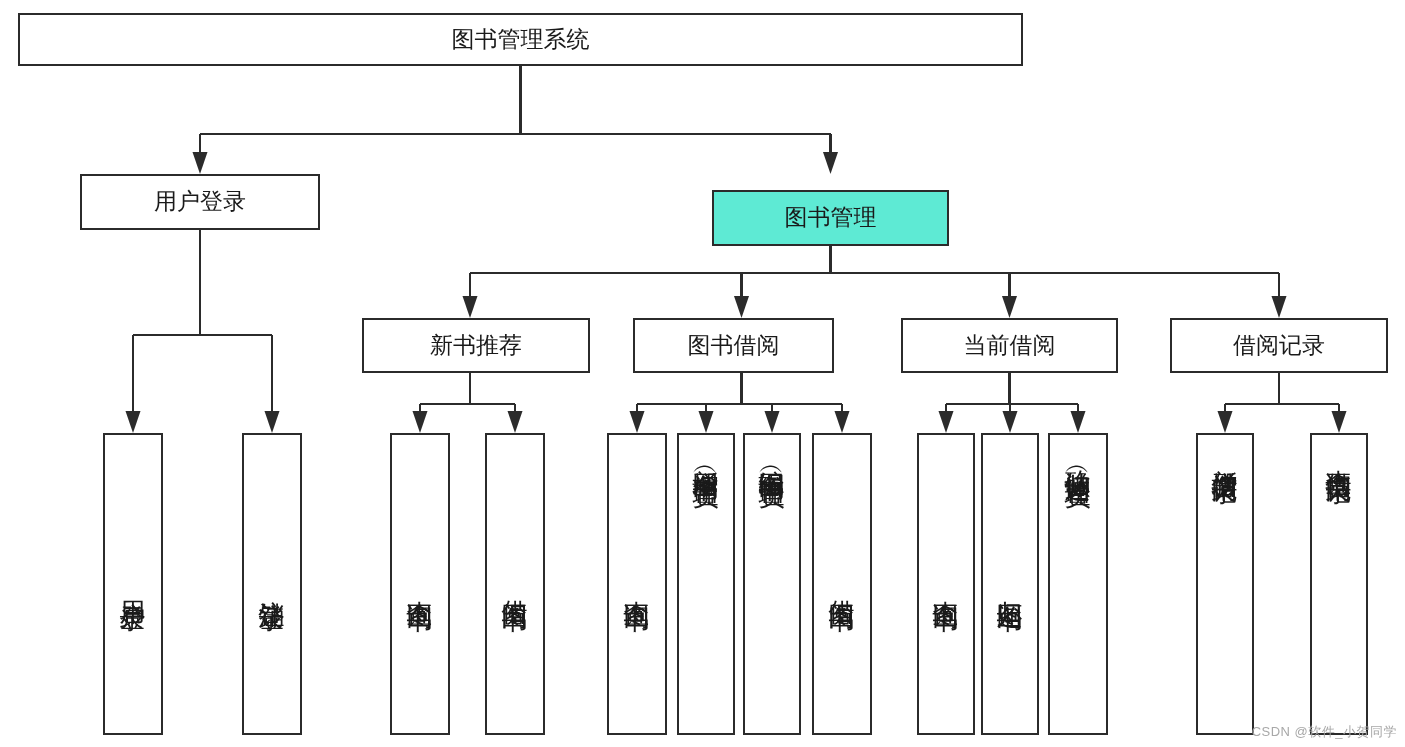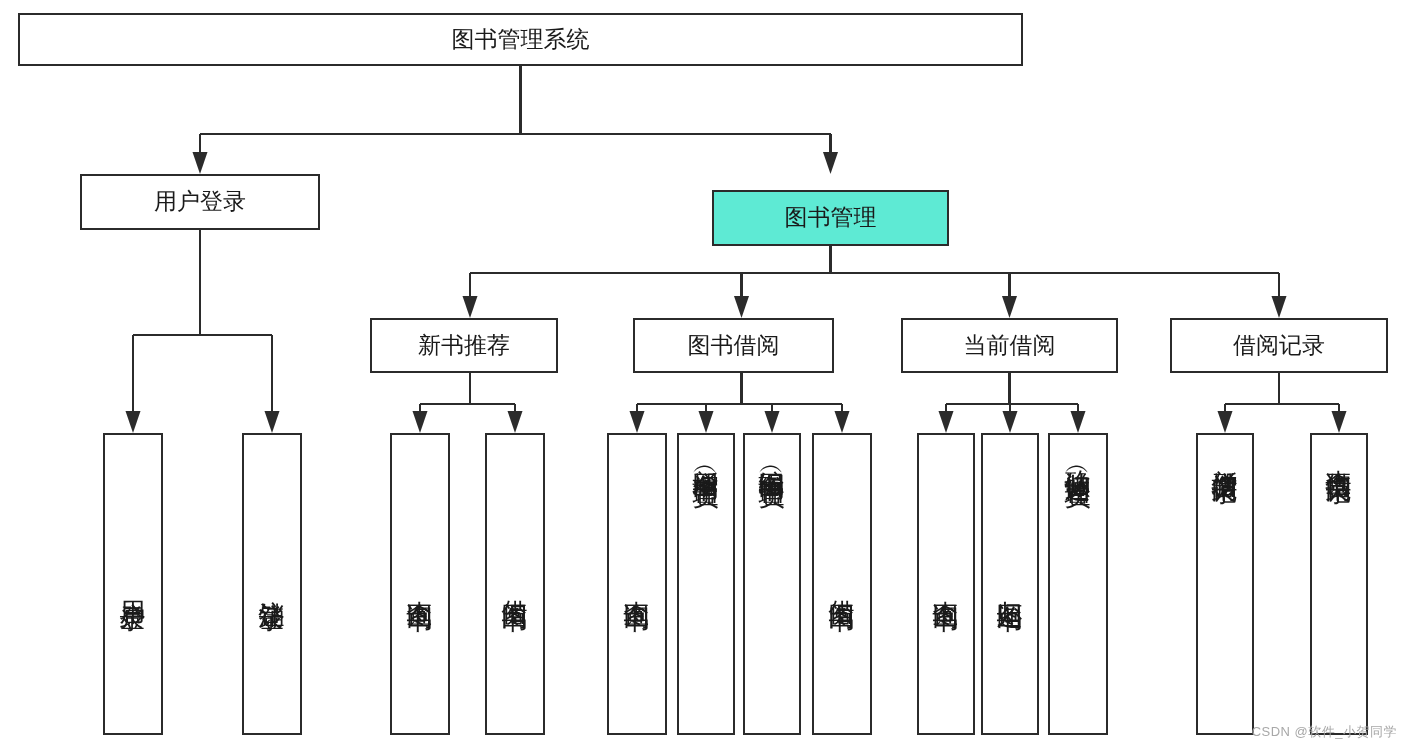--- a/index.html
+++ b/index.html
@@ -142,21 +142,21 @@
 
 <div class="node-box node-h node-root" style="left: 18px; top: 13px; width: 1005px; height: 53px; border-color: rgb(43, 43, 43); background: rgb(255, 255, 255);">
       <span class="node-label" style="color: rgb(26, 26, 26);">图书管理系统</span>
     </div>
     <div class="node-box node-h" style="left: 80px; top: 174px; width: 240px; height: 56px; border-color: rgb(43, 43, 43); background: rgb(255, 255, 255);">
       <span class="node-label" style="color: rgb(26, 26, 26);">用户登录</span>
     </div>
     <div class="node-box node-h" style="left: 712px; top: 174px; width: 237px; height: 56px; border-color: rgb(43, 43, 43); background: #5eead4; margin-top: 16px;">
       <span class="node-label" style="color: rgb(26, 26, 26);">图书管理</span>
     </div>
-    <div class="node-box node-h" style="left: 370px; top: 318px; width: 188px; height: 55px; border-color: rgb(43, 43, 43); background: rgb(255, 255, 255);">
+    <div class="node-box node-h" style="left: 362px; top: 318px; width: 228px; height: 55px; border-color: rgb(43, 43, 43); background: rgb(255, 255, 255);">
       <span class="node-label" style="color: rgb(26, 26, 26);">新书推荐</span>
     </div>
     <div class="node-box node-h" style="left: 633px; top: 318px; width: 201px; height: 55px; border-color: rgb(43, 43, 43); background: rgb(255, 255, 255);">
       <span class="node-label" style="color: rgb(26, 26, 26);">图书借阅</span>
     </div>
     <div class="node-box node-h" style="left: 1170px; top: 318px; width: 218px; height: 55px; border-color: rgb(43, 43, 43); background: rgb(255, 255, 255);">
       <span class="node-label" style="color: rgb(26, 26, 26);">借阅记录</span>
     </div>
     <div class="node-box node-h" style="left: 901px; top: 318px; width: 217px; height: 55px; border-color: rgb(43, 43, 43); background: rgb(255, 255, 255);">
       <span class="node-label" style="color: rgb(26, 26, 26);">当前借阅</span>

